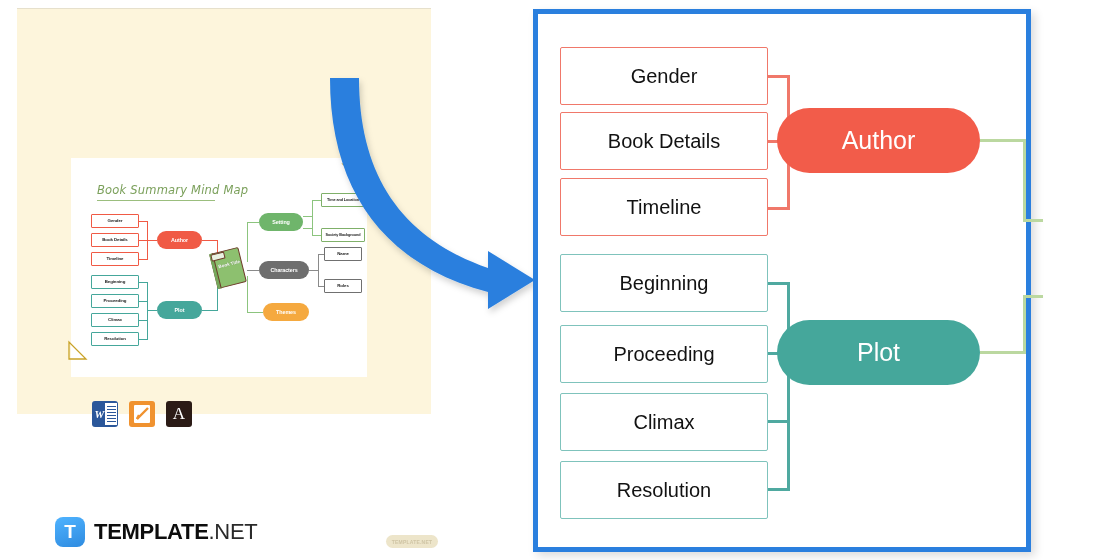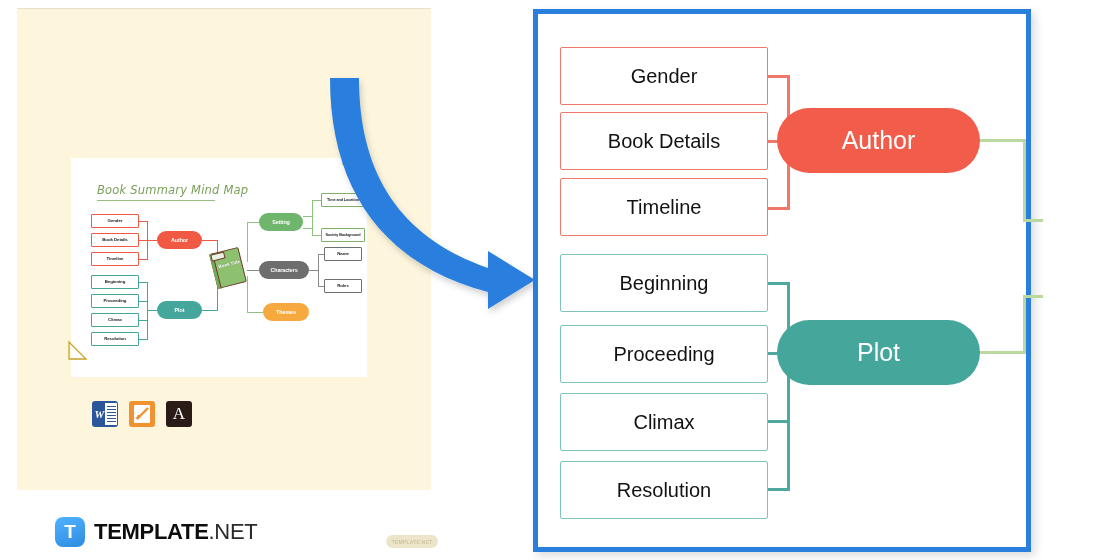--- a/index.html
+++ b/index.html
@@ -7,21 +7,21 @@
     width: 1120px; height: 560px;
     background: #ffffff;
     font-family: "Liberation Sans", sans-serif;
     overflow: hidden;
   }
   #stage { position: relative; width: 1120px; height: 560px; background:#fff; }
 
   
   #left-panel {
     position: absolute; left: 17px; top: 8px;
-    width: 414px; height: 482px;
+    width: 414px; height: 406px;
     background: #FDF5DC;
     border-top: 1px solid #e6e0cc;
   }
 
   
   #thumb-card {
     position: absolute; left: 54px; top: 149px;
     width: 296px; height: 219px;
     background: #ffffff;
   }

